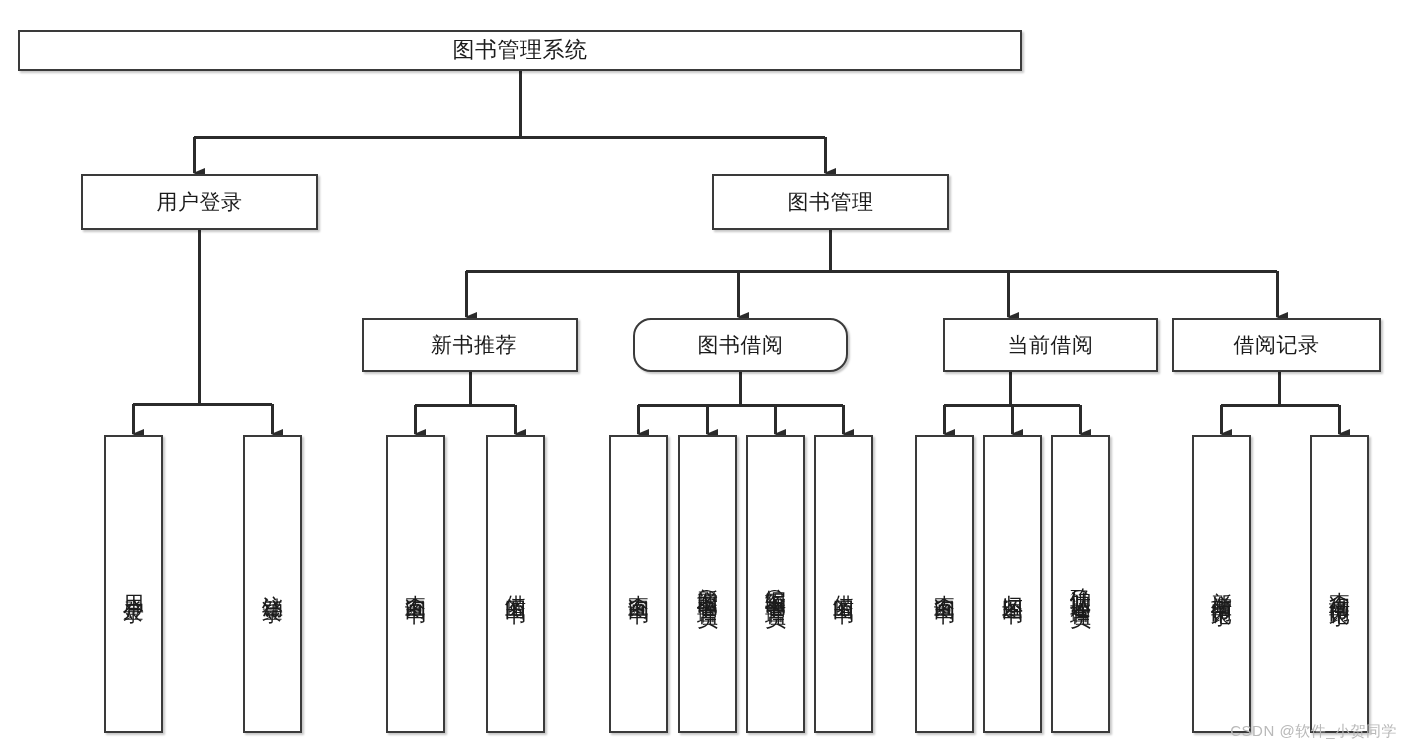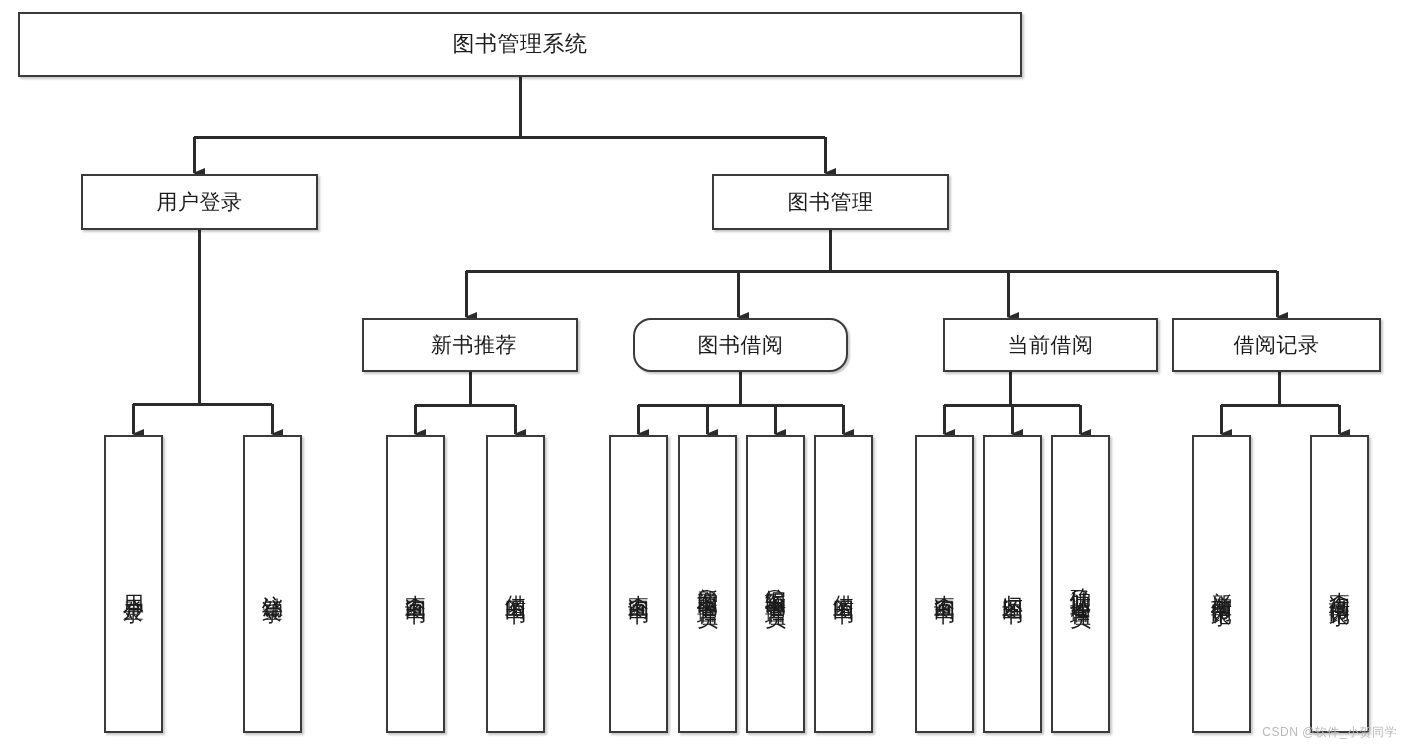--- a/index.html
+++ b/index.html
@@ -52,21 +52,21 @@
     font-size: 21px;
   }
   .node-box.root .node-label {
     font-size: 22px;
   }
   .watermark {
     position: absolute;
     right: 8px;
     bottom: 6px;
     color: #b9b9b9;
-    font-size: 12px;
+    font-size: 15px;
     letter-spacing: 0.5px;
     white-space: nowrap;
     pointer-events: none;
   }
 </style>
 </head>
 <body>
 
 <div id="diagram-root">
 
@@ -107,21 +107,21 @@
         <line x1="1012" y1="405" x2="1012" y2="434" stroke="#2b2b2b" stroke-width="3" shape-rendering="crispEdges" marker-end="url(#arrowhead)"></line>
         <line x1="1080" y1="405" x2="1080" y2="434" stroke="#2b2b2b" stroke-width="3" shape-rendering="crispEdges" marker-end="url(#arrowhead)"></line>
         <line x1="1279" y1="372" x2="1279" y2="405" stroke="#2b2b2b" stroke-width="3" shape-rendering="crispEdges"></line>
         <line x1="1221" y1="405" x2="1339" y2="405" stroke="#2b2b2b" stroke-width="3" shape-rendering="crispEdges"></line>
         <line x1="1221" y1="405" x2="1221" y2="434" stroke="#2b2b2b" stroke-width="3" shape-rendering="crispEdges" marker-end="url(#arrowhead)"></line>
         <line x1="1339" y1="405" x2="1339" y2="434" stroke="#2b2b2b" stroke-width="3" shape-rendering="crispEdges" marker-end="url(#arrowhead)"></line>
       </g>
   </svg>
 
   <div id="node-layer">
-      <div class="node-box root" style="left: 18px; top: 12px; width: 1004px; height: 65px;">
+      <div class="node-box root" style="left: 18px; top: 30px; width: 1004px; height: 41px;">
         <span class="node-label">图书管理系统</span>
       </div>
       <div class="node-box" style="left: 81px; top: 174px; width: 237px; height: 56px;">
         <span class="node-label">用户登录</span>
       </div>
       <div class="node-box" style="left: 712px; top: 174px; width: 237px; height: 56px; justify-content: center;">
         <span class="node-label">图书管理</span>
       </div>
       <div class="node-box" style="left: 362px; top: 318px; width: 216px; height: 54px; padding-left: 8px;">
         <span class="node-label">新书推荐</span>

